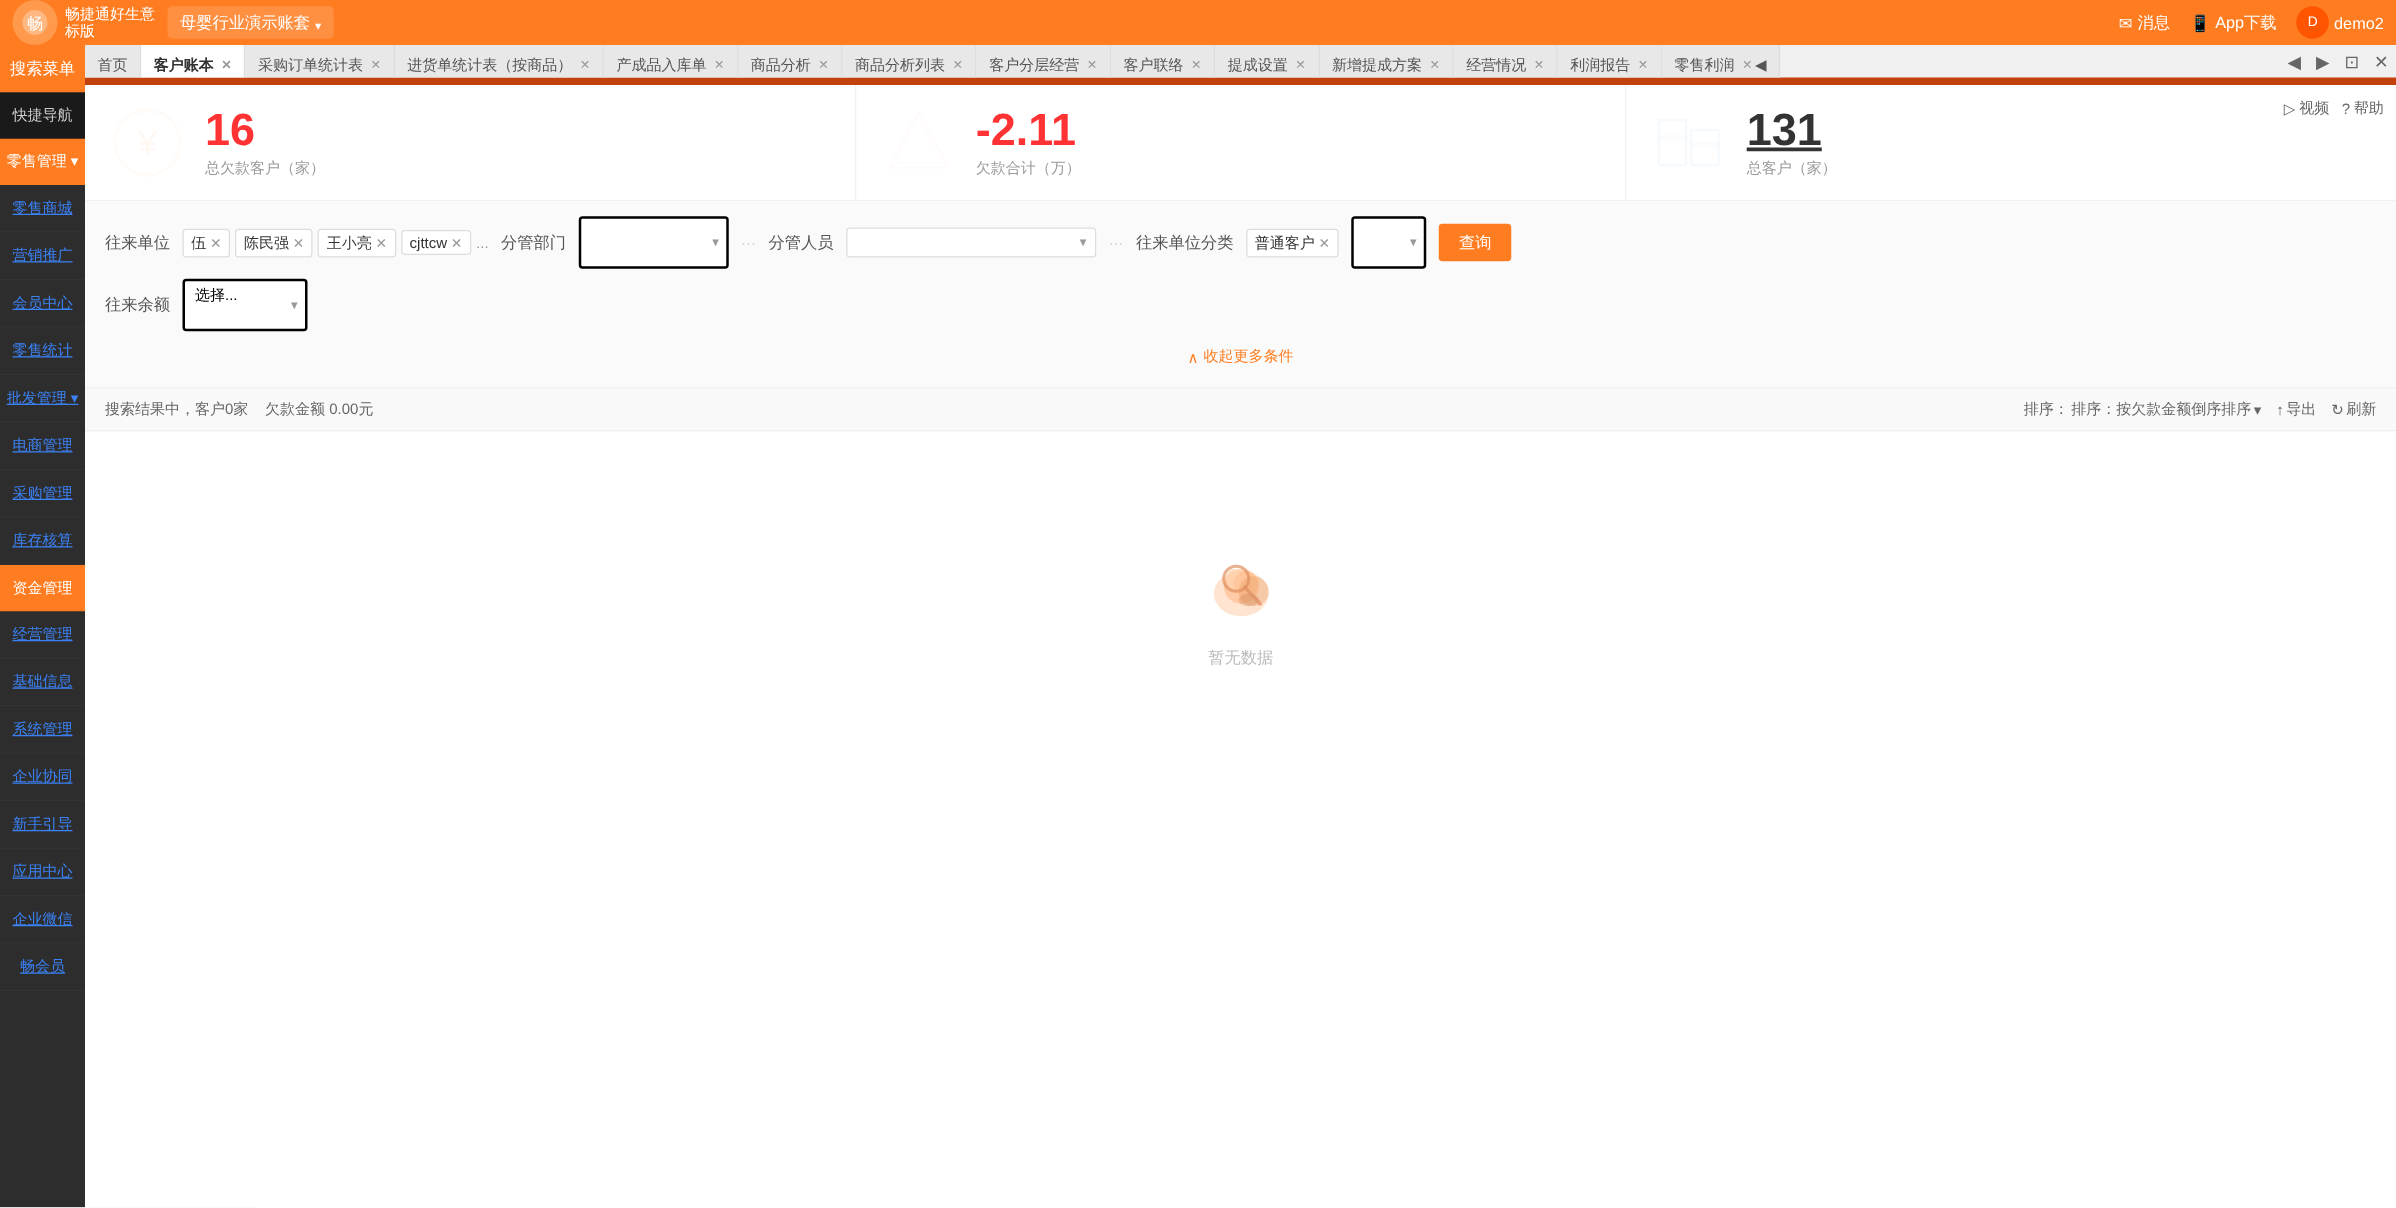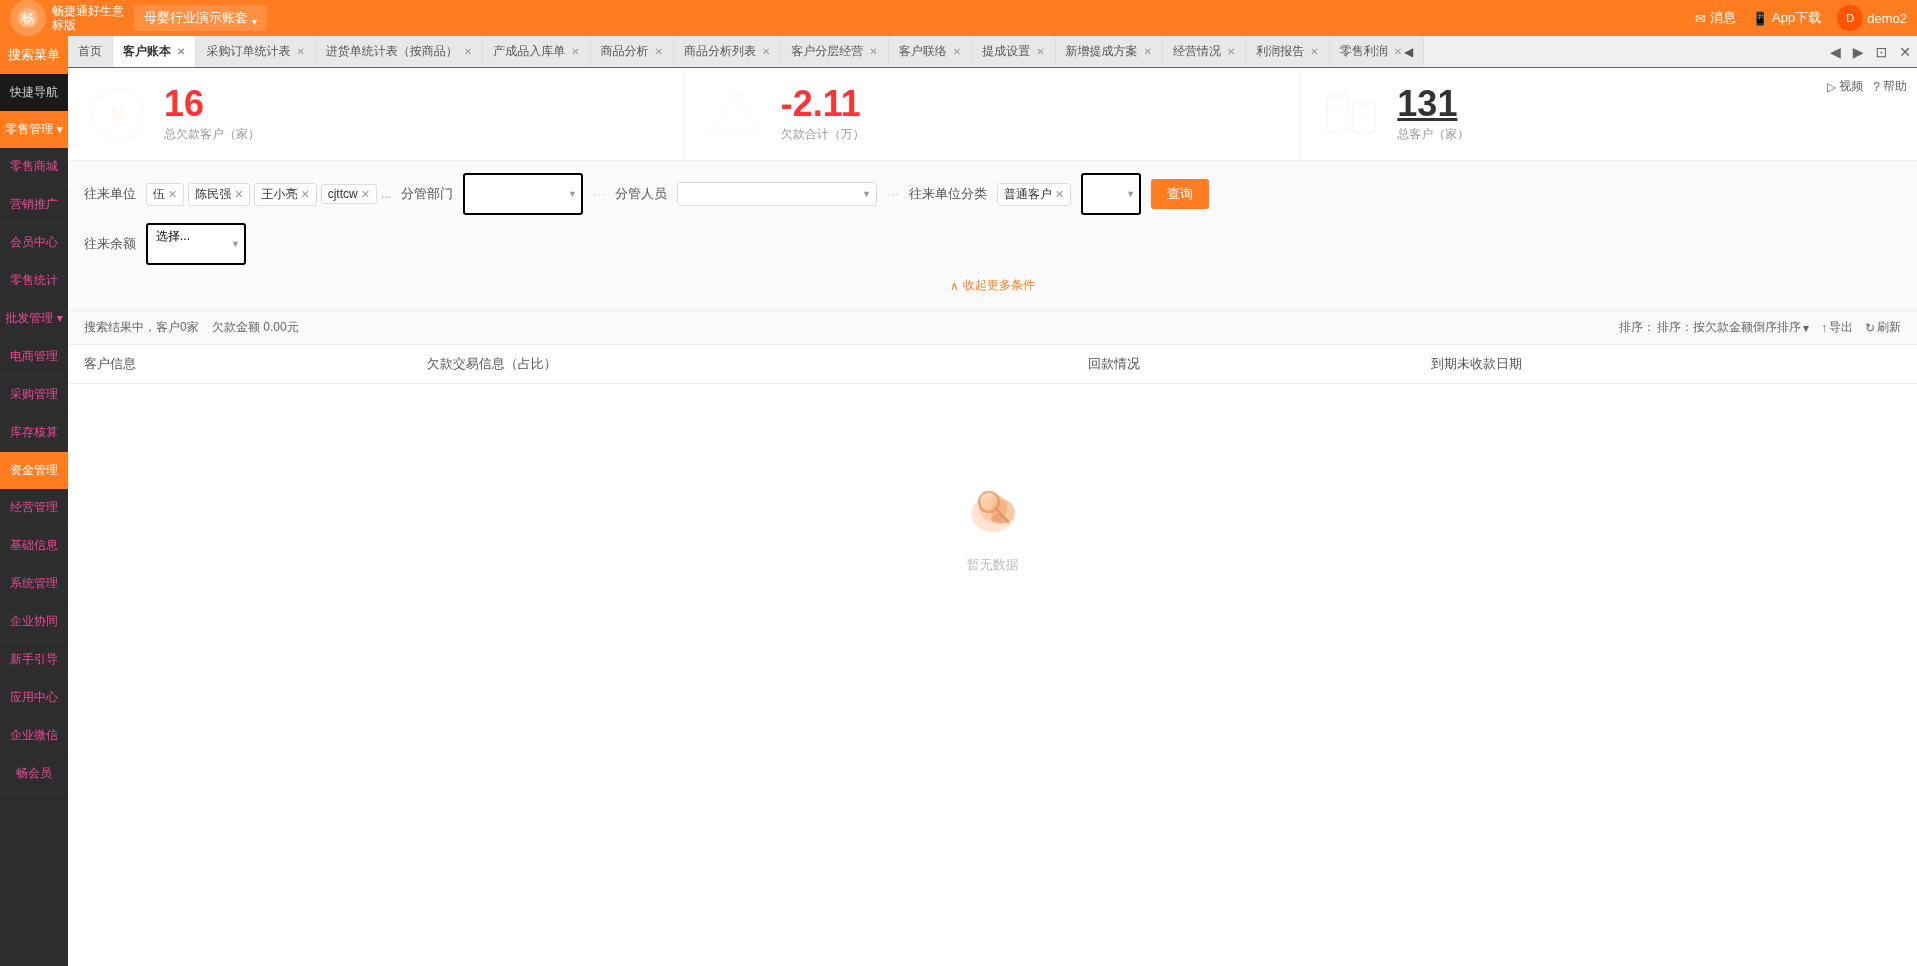--- a/index.html
+++ b/index.html
@@ -16,27 +16,27 @@
 
     
     .main-layout { display: flex; flex: 1; overflow: hidden; }
 
     
     .sidebar { width: 68px; background: #2d2d2d; display: flex; flex-direction: column; flex-shrink: 0; overflow-y: auto; }
     .sidebar-search { background: #ff7d20; color: white; text-align: center; padding: 10px 0; font-size: 13px; cursor: pointer; }
     .sidebar-nav { background: #1a1a1a; color: #ccc; text-align: center; padding: 10px 0; font-size: 12px; cursor: pointer; }
     .sidebar-section { padding: 10px 0; cursor: pointer; text-align: center; color: #ccc; font-size: 12px; }
     .sidebar-section.active { background: #ff7d20; color: white; }
-    .sidebar-item { padding: 10px 0; cursor: pointer; text-align: center; color: #ec4899; font-size: 12px; border-bottom: 1px solid #333; }
+    .sidebar-item { padding: 10px 0; cursor: pointer; text-align: center; color: #3b82f6; font-size: 12px; border-bottom: 1px solid #333; text-decoration: underline; }
 
     
     .content-area { flex: 1; display: flex; flex-direction: column; overflow: hidden; }
 
     
-    .tab-bar { background: #f0f0f0; display: flex; align-items: center; height: 32px; border-bottom: 1px solid #c2410c; flex-shrink: 0; overflow: hidden; }
+    .tab-bar { background: #f0f0f0; display: flex; height: 32px; border-bottom: 6px solid #c2410c; flex-shrink: 0; overflow: hidden; }
     .tab { display: flex; align-items: center; padding: 0 10px; height: 32px; font-size: 12px; cursor: pointer; white-space: nowrap; border-right: 1px solid #ddd; color: #555; background: #e8e8e8; }
     .tab.active { background: white; color: #333; font-weight: bold; }
     .tab .close-btn { margin-left: 6px; color: #999; font-size: 10px; cursor: pointer; }
     .tab-controls { margin-left: auto; display: flex; align-items: center; }
     .tab-ctrl-btn { padding: 0 6px; cursor: pointer; color: #666; font-size: 14px; }
 
     
     .page-content { flex: 1; overflow-y: auto; background: white; }
 
     
@@ -348,32 +348,20 @@
             <span>↑</span>
             <span>导出</span>
           </span>
           <span>
             <span>↻</span>
             <span>刷新</span>
           </span>
         </div>
       </div>
 
-      <table class="data-table">
-        <thead>
-          <tr>
-            <th>客户信息</th>
-            <th>欠款交易信息（占比）</th>
-            <th>回款情况</th>
-            <th>到期未收款日期</th>
-          </tr>
-        </thead>
-        <tbody>
-        </tbody>
-      </table>
 
       <div class="empty-state">
         <div class="empty-icon">
           <svg width="80" height="80" viewBox="0 0 80 80">
 
             <ellipse cx="40" cy="50" rx="22" ry="18" fill="#ffcba4" opacity="0.5"></ellipse>
             <circle cx="40" cy="44" r="14" fill="#ffb07a" opacity="0.5"></circle>
             <ellipse cx="34" cy="38" rx="6" ry="8" fill="#ffd4b0" opacity="0.7"></ellipse>
             <circle cx="44" cy="42" r="10" fill="#ffc090" opacity="0.6"></circle>
             <circle cx="50" cy="48" r="12" fill="#e8a06a" opacity="0.4"></circle>

